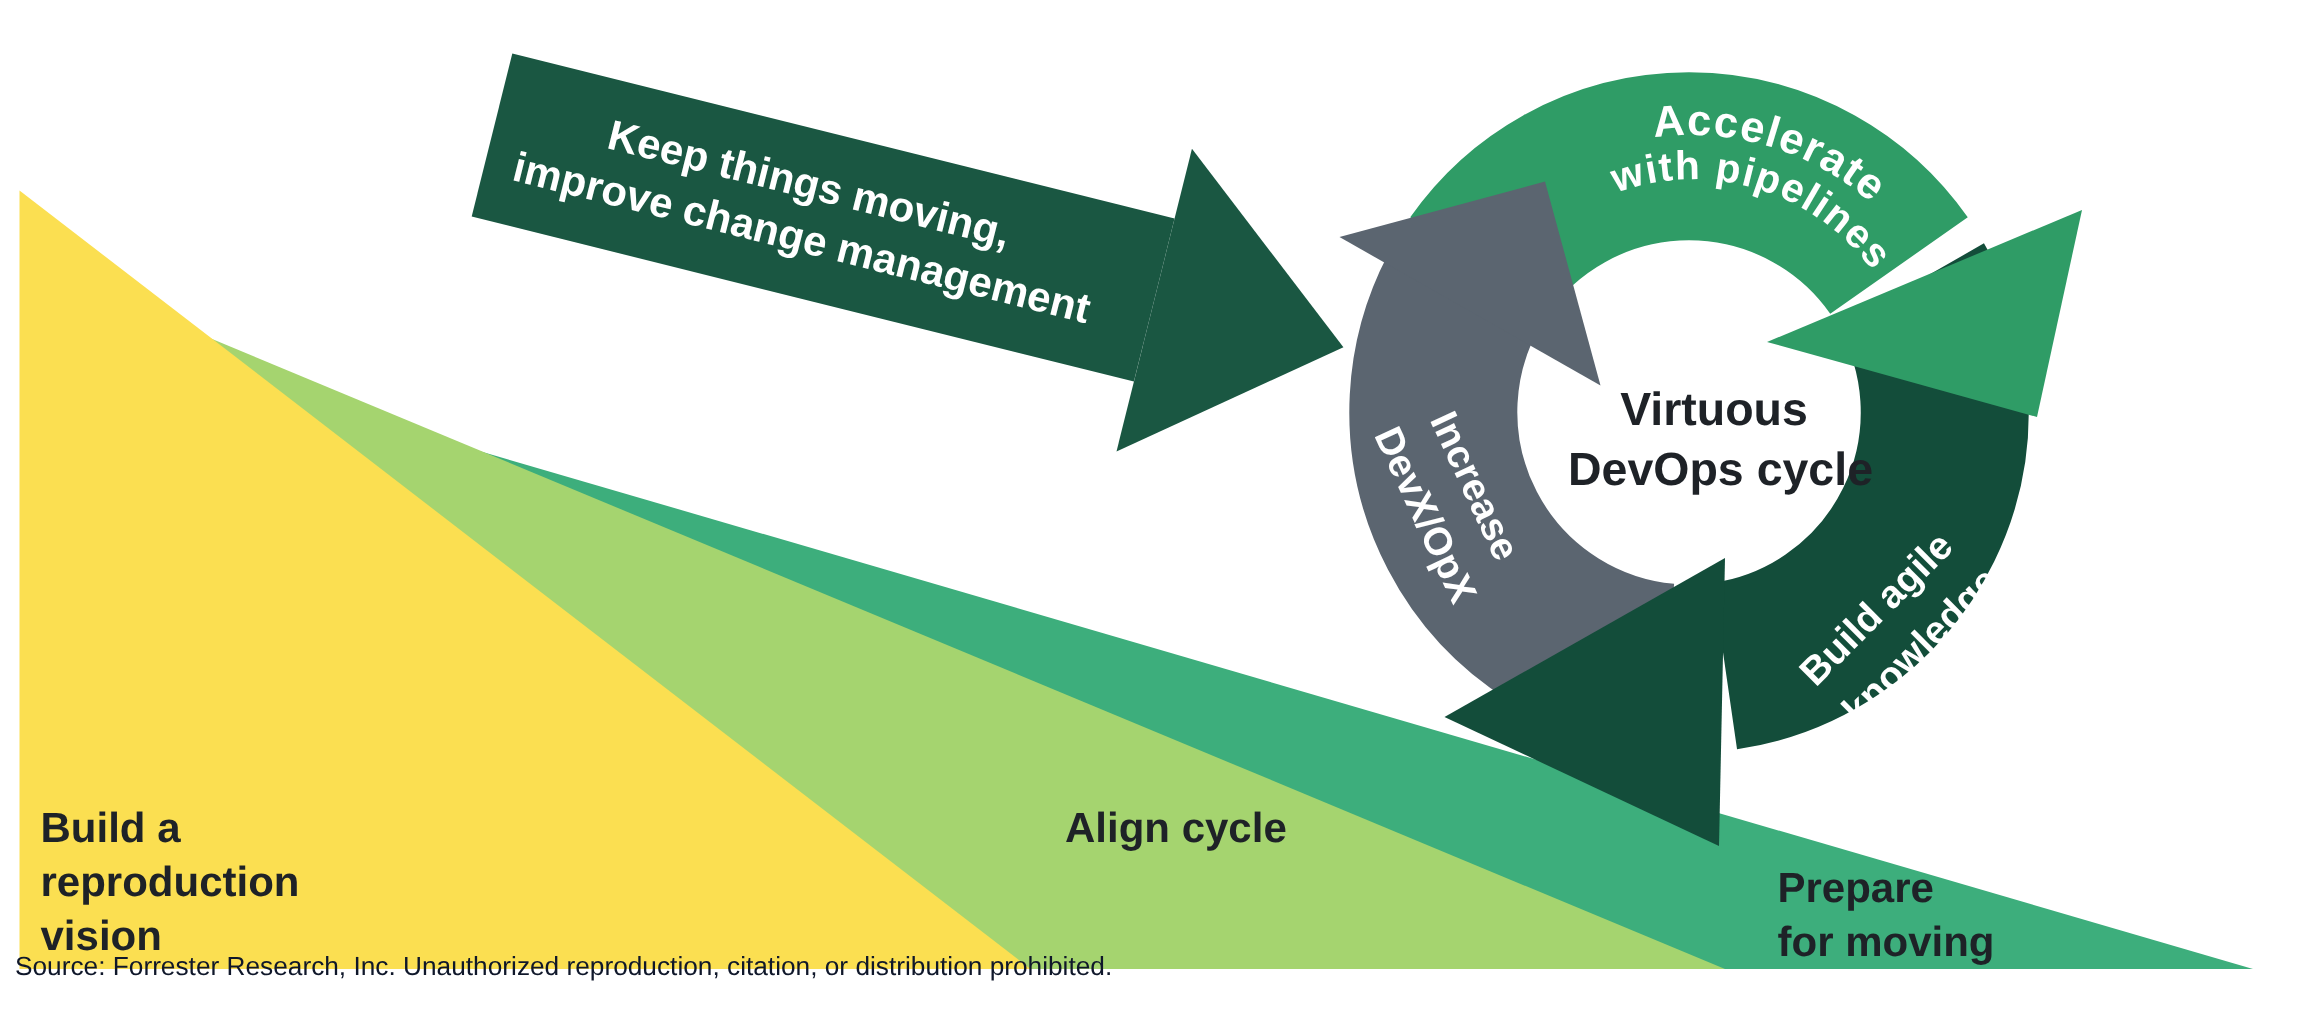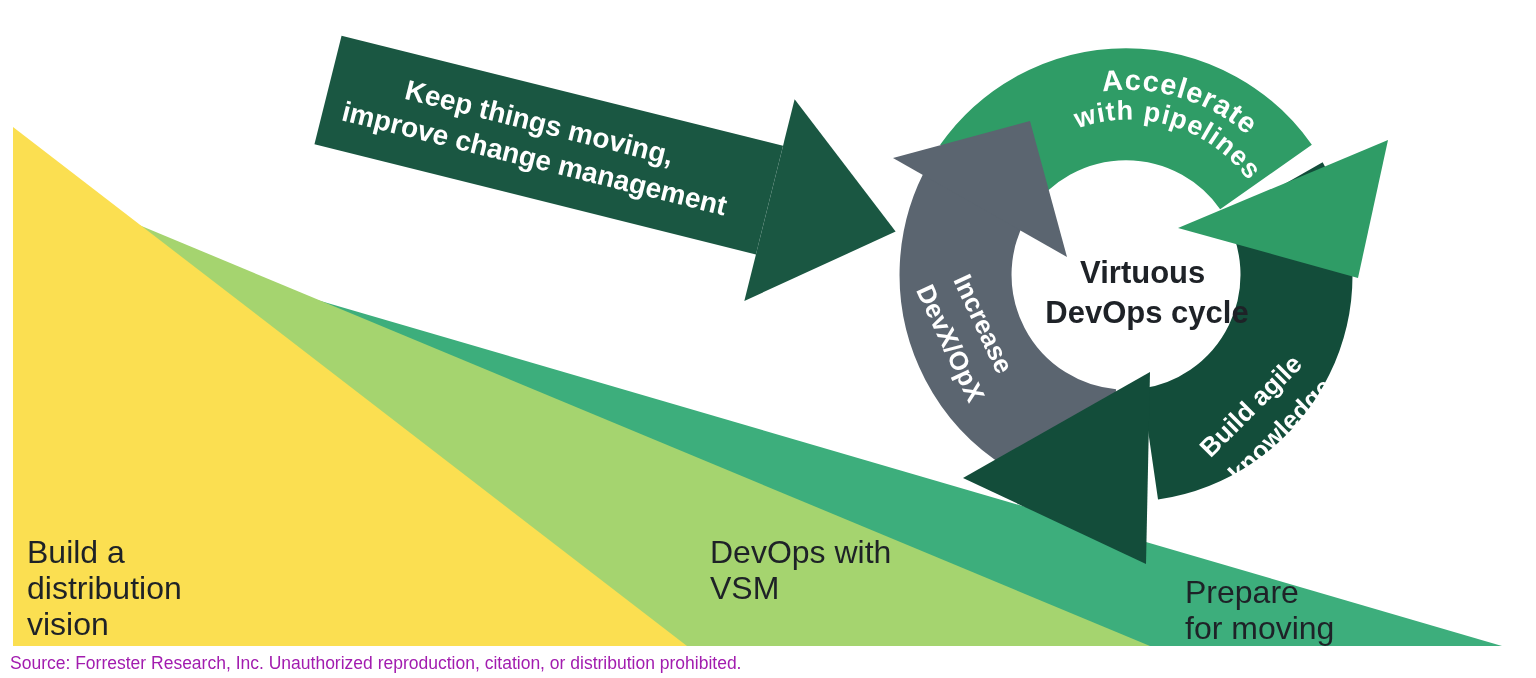--- a/index.html
+++ b/index.html
@@ -7,32 +7,32 @@
     position:relative;
     width:1536px;height:678px;
     background:#ffffff;
     overflow:hidden;
     font-family:"Liberation Sans", sans-serif;
   }
   #scene{position:absolute;left:0;top:0;}
   svg text{font-family:"Liberation Sans", sans-serif;}
   .stage-label{
     position:absolute;
-    font-weight:normal;
-    font-size:32px;
+    font-weight:bold;
+    font-size:28px;
     line-height:36px;
     color:#1E2227;
     white-space:nowrap;
   }
   .stage-label span{display:block;}
   #source-line{
     position:absolute;
-    left:10px;top:653px;
+    left:10px;top:634px;
     font-size:17.5px;
-    color:#a21caf;
+    color:#0f172a;
     white-space:nowrap;
   }
 </style>
 </head>
 <body>
 
 <div id="stage">
 
   <svg id="scene" width="1536" height="678" viewBox="0 0 1536 678" xmlns="http://www.w3.org/2000/svg">
 
@@ -83,27 +83,26 @@
 
       <text text-anchor="middle" font-size="31" font-weight="bold" fill="#1E2227">
         <tspan x="1147" y="283">Virtuous</tspan>
         <tspan x="1147" y="323">DevOps cycle</tspan>
       </text>
     </g>
   </svg>
 
   <div class="stage-label" style="left:27px;top:534px;">
     <span>Build a</span>
-    <span>distribution</span>
+    <span>reproduction</span>
     <span>vision</span>
   </div>
 
   <div class="stage-label" style="left:710px;top:534px;">
-    <span>DevOps with</span>
-    <span>VSM</span>
+    <span>Align cycle</span>
   </div>
 
   <div class="stage-label" style="left:1185px;top:574px;">
     <span>Prepare</span>
     <span>for moving</span>
   </div>
 
   <div id="source-line">Source: Forrester Research, Inc. Unauthorized reproduction, citation, or distribution prohibited.</div>
 </div>
 

